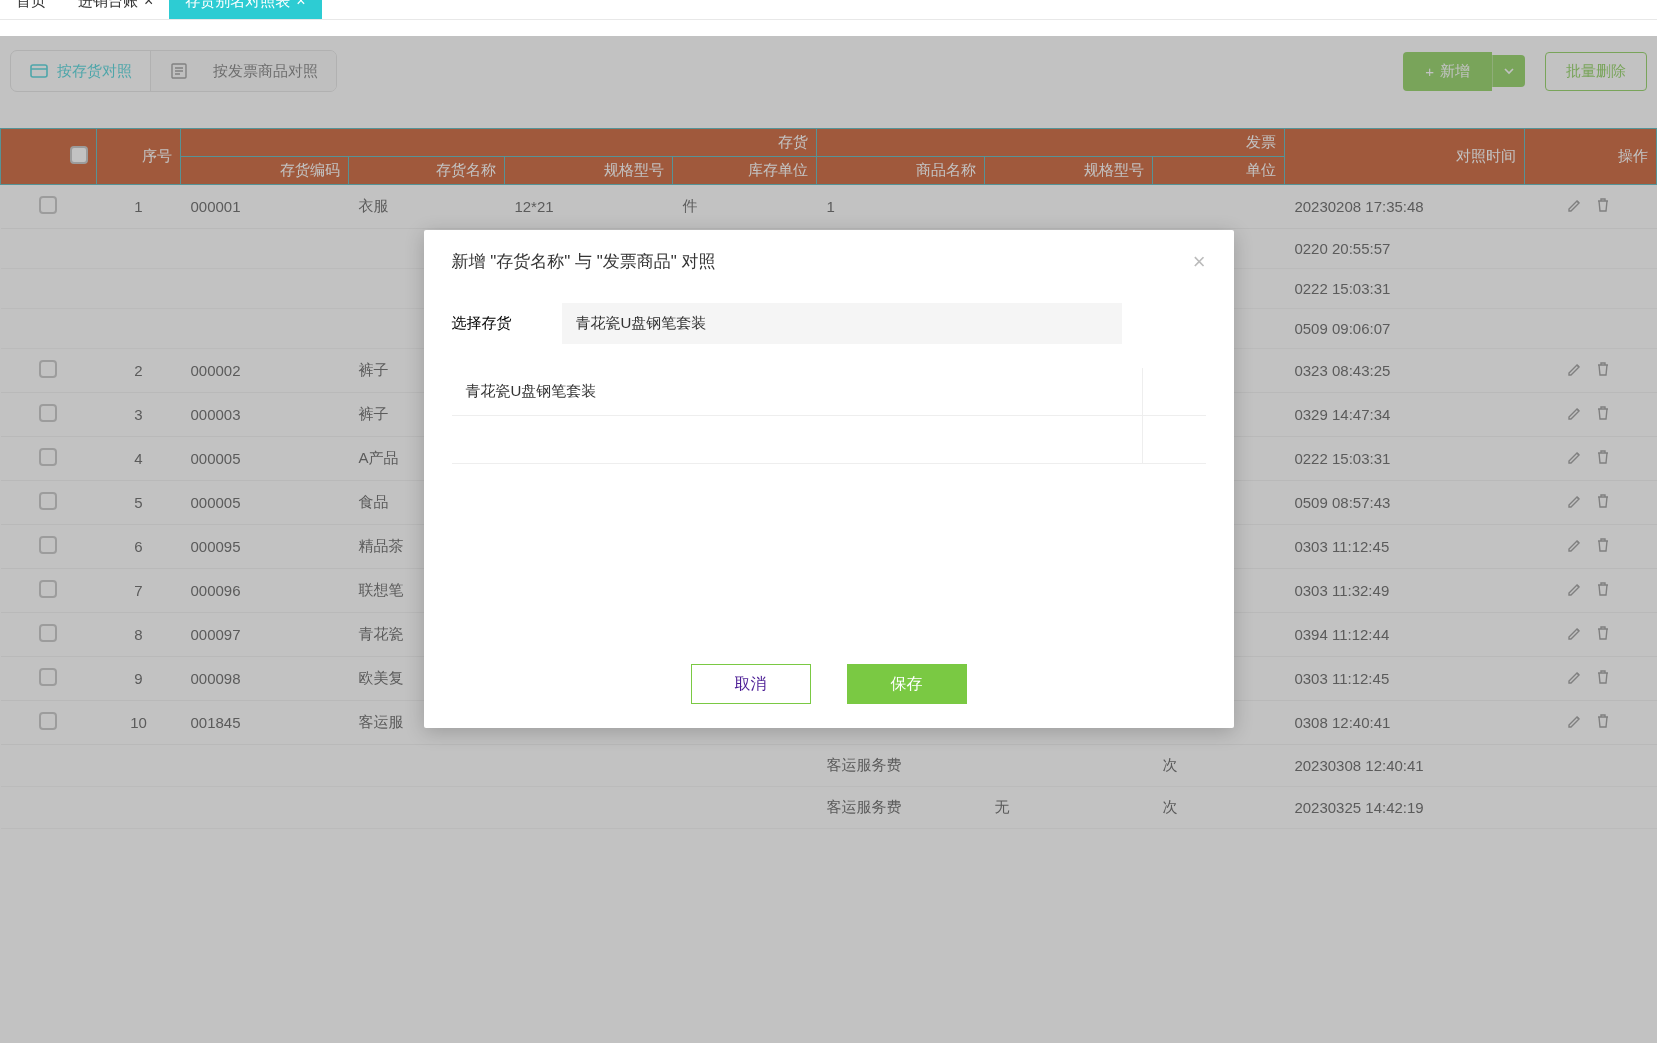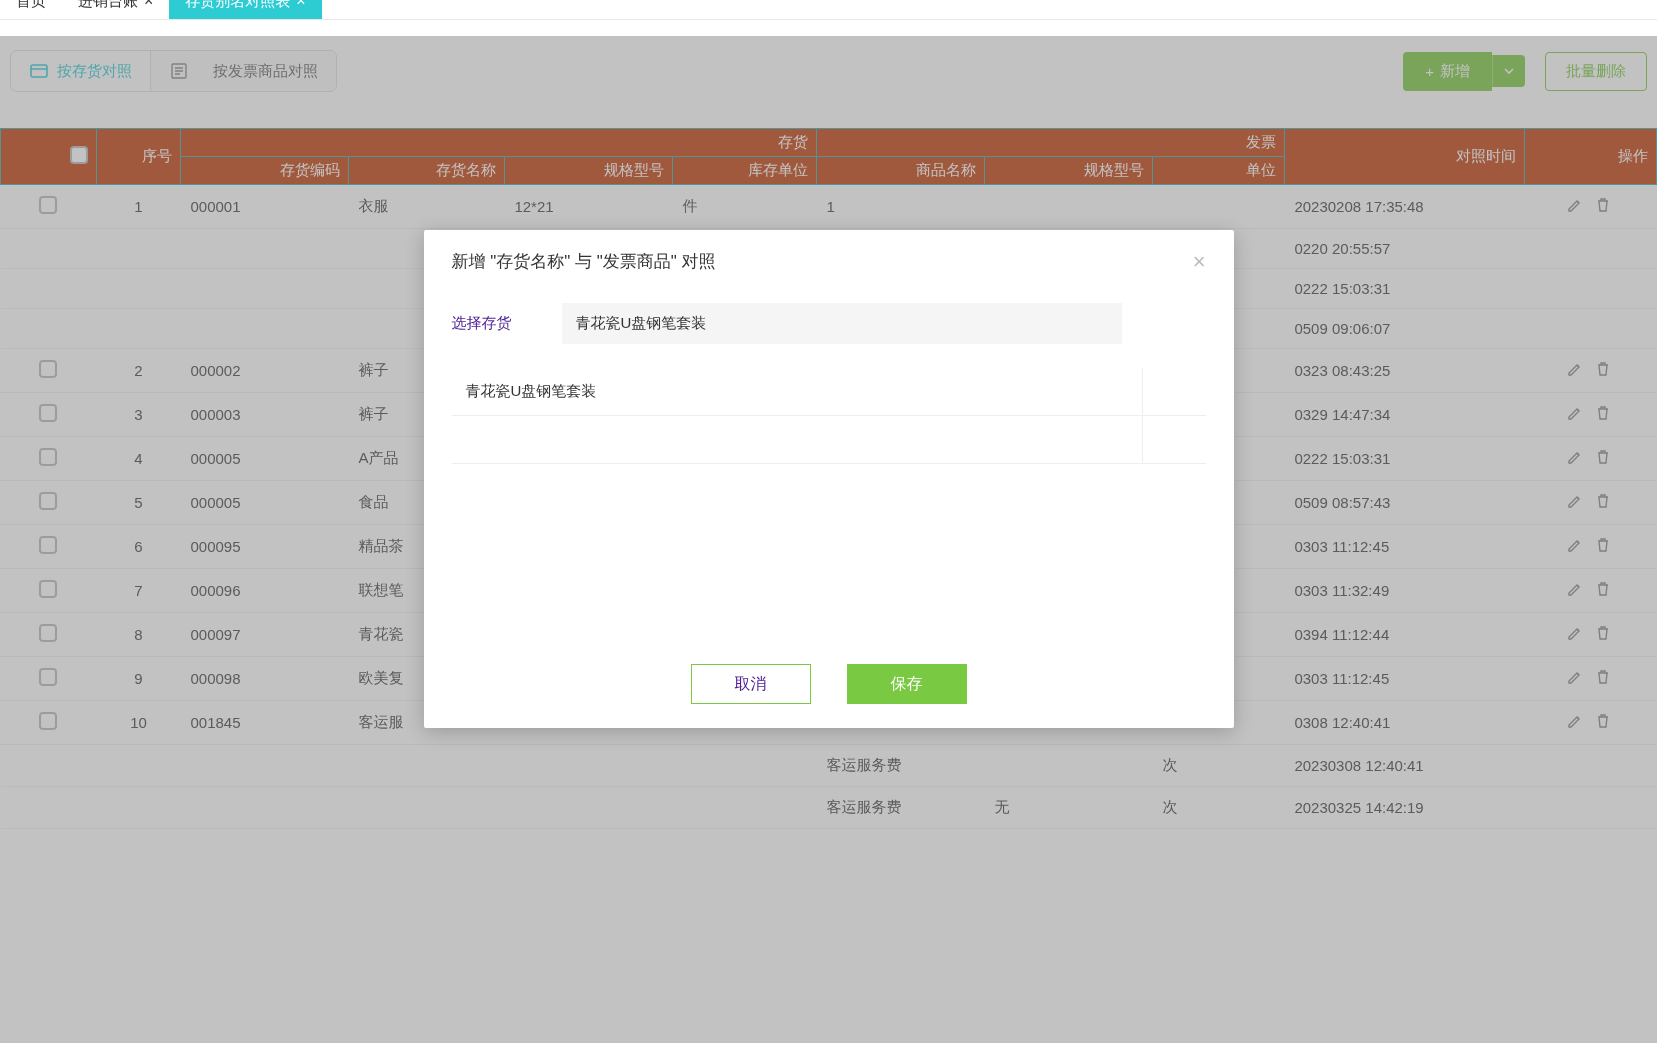--- a/index.html
+++ b/index.html
@@ -50,21 +50,21 @@
 .op-icon { display: inline-flex; width: 20px; height: 20px; margin: 0 4px; color: #888; cursor: pointer; }
 
 
 .overlay { position: absolute; left: 0; top: 36px; right: 0; bottom: 0; background: rgba(120,120,120,0.45); }
 .modal { position: absolute; left: 50%; top: 230px; transform: translateX(-50%); width: 810px; background: #fff; border-radius: 2px; box-shadow: 0 4px 20px rgba(0,0,0,0.2); }
 .modal-header { padding: 20px 28px; display: flex; align-items: center; justify-content: space-between; }
 .modal-title { font-size: 17px; color: #333; }
 .modal-close { color: #bbb; font-size: 22px; cursor: pointer; line-height: 1; }
 .modal-body { padding: 10px 28px 20px 28px; }
 .form-row { display: flex; align-items: center; margin-bottom: 24px; gap: 20px; }
-.form-label { width: 90px; font-size: 15px; color: #4c1d95; }
+.form-label { width: 90px; font-size: 15px; color: #000000; }
 .form-input { flex: 0 0 560px; background: #f5f5f5; border: none; padding: 12px 14px; font-size: 15px; color: #333; outline: none; }
 .section-banner { background: #2dccd3; color: #fff; text-align: center; padding: 14px 0; font-size: 16px; margin: 0 -28px 0 -28px; width: calc(100% + 56px); box-sizing: content-box; }
 .item-list { margin-top: 0; }
 .item-row { display: flex; align-items: center; border-bottom: 1px solid #eee; height: 48px; }
 .item-text { flex: 1; padding-left: 14px; font-size: 15px; color: #333; }
 .item-action { width: 64px; border-left: 1px solid #eee; height: 100%; }
 .modal-spacer { height: 160px; }
 .modal-footer { display: flex; justify-content: center; gap: 36px; padding: 20px 0 24px 0; }
 .btn-cancel { width: 120px; height: 40px; border: 1px solid #7ac943; color: #4c1d95; background: #fff; font-size: 16px; cursor: pointer; }
 .btn-save { width: 120px; height: 40px; border: none; background: #7ac943; color: #fff; font-size: 16px; cursor: pointer; }

